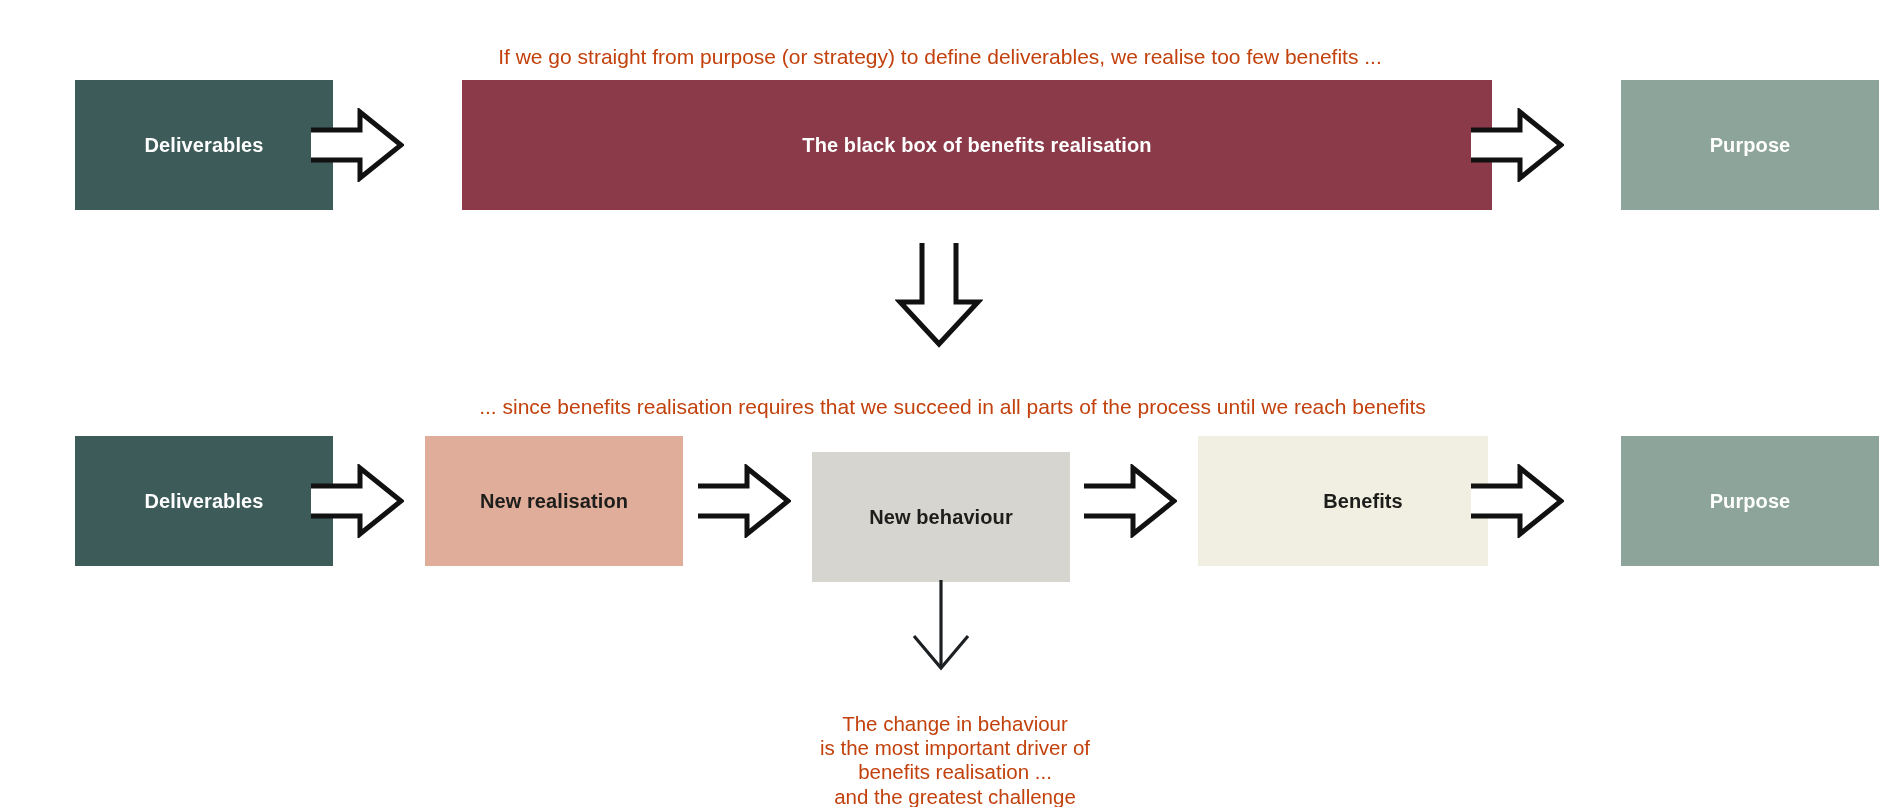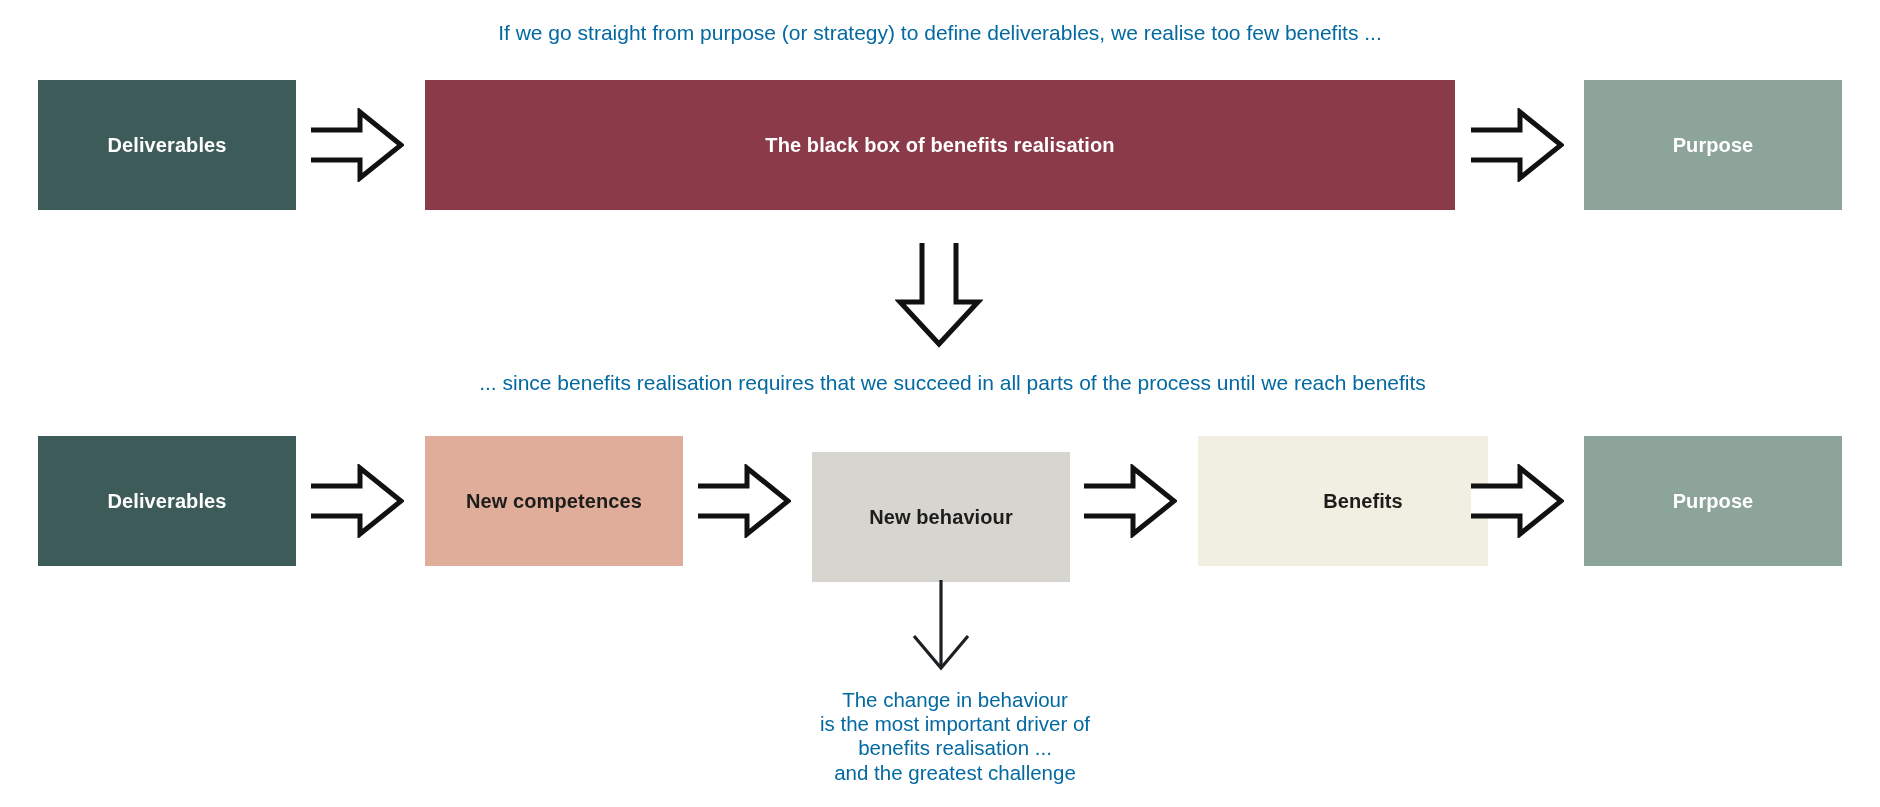--- a/index.html
+++ b/index.html
@@ -18,22 +18,23 @@
   .canvas {
     position: absolute;
     inset: 0;
   }
   
   .caption {
     position: absolute;
     text-align: center;
     font-size: 21px;
     line-height: 1.35;
-    color: #0369a1;
+    color: #c2410c;
     white-space: nowrap;
+    margin-top: 24px;
   }
   #caption-top {
     left: 0;
     right: 0;
     top: 19px;
   }
   #caption-mid {
     left: 0;
     right: 0;
     top: 369px;
@@ -53,21 +54,21 @@
   .box {
     position: absolute;
     display: flex;
     align-items: center;
     justify-content: center;
     box-sizing: border-box;
     font-size: 20px;
     font-weight: bold;
     letter-spacing: 0.1px;
   }
-  .box.light-text { color: #ffffff; }
+  .box.light-text { color: #ffffff; margin-left: 37px; }
   .box.dark-text  { color: #1d1d1b; }
 
   
   #box-deliverables-1 { left: 38px;   top: 80px;  width: 258px; height: 130px; }
   #box-blackbox       { left: 425px;  top: 80px;  width: 1030px; height: 130px; }
   #box-purpose-1      { left: 1584px; top: 80px;  width: 258px; height: 130px; }
   
   #box-deliverables-2 { left: 38px;   top: 436px; width: 258px; height: 130px; }
   #box-competences    { left: 425px;  top: 436px; width: 258px; height: 130px; }
   #box-behaviour      { left: 812px;  top: 452px; width: 258px; height: 130px; }
@@ -159,21 +160,21 @@
   <div class="caption" id="caption-mid">... since benefits realisation requires that we succeed in all parts of the process until we reach benefits</div>
 
   <div class="box light-text" id="box-deliverables-2" style="background-color: rgb(61, 91, 89); color: rgb(255, 255, 255);">Deliverables</div>
 
   <div class="block-arrow" id="arrow-r2-a">
     <svg viewBox="0 0 96 74" preserveAspectRatio="none">
       <path class="ashape" d="M 3 22 L 52 22 L 52 4 L 93 37 L 52 70 L 52 52 L 3 52"></path>
     </svg>
   </div>
 
-  <div class="box dark-text" id="box-competences" style="background-color: rgb(223, 173, 153); color: rgb(29, 29, 27);">New competences</div>
+  <div class="box dark-text" id="box-competences" style="background-color: rgb(223, 173, 153); color: rgb(29, 29, 27);">New realisation</div>
 
   <div class="block-arrow" id="arrow-r2-b">
     <svg viewBox="0 0 96 74" preserveAspectRatio="none">
       <path class="ashape" d="M 3 22 L 52 22 L 52 4 L 93 37 L 52 70 L 52 52 L 3 52"></path>
     </svg>
   </div>
 
   <div class="box dark-text" id="box-behaviour" style="background-color: rgb(215, 213, 207); color: rgb(29, 29, 27);">New behaviour</div>
 
   <div class="block-arrow" id="arrow-r2-c">

